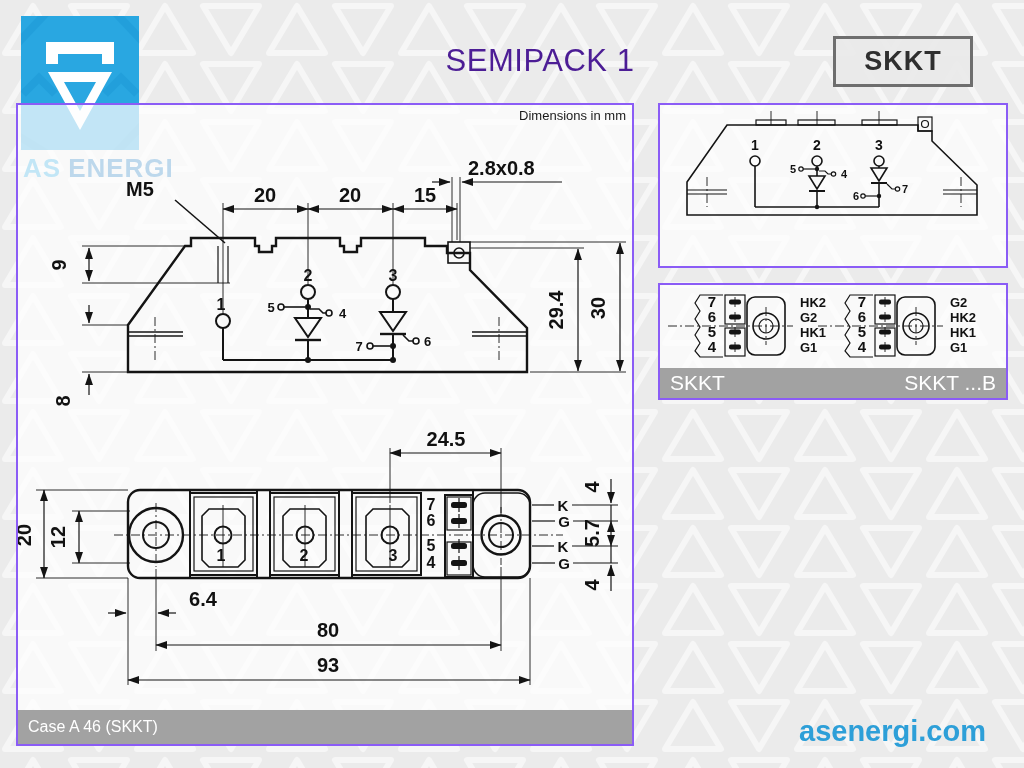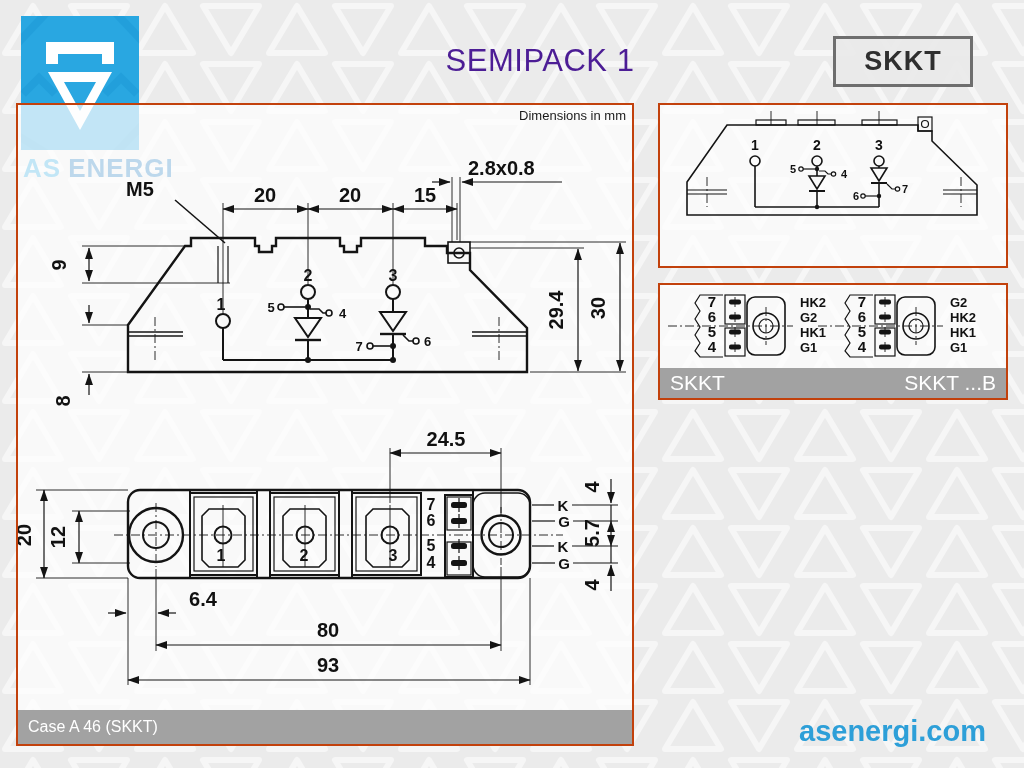--- a/index.html
+++ b/index.html
@@ -16,21 +16,21 @@
   .logo-text .p2{ color:#1878bf; margin-left:7px; }
 
   .page-title{ position:absolute; left:370px; top:32px; width:340px; text-align:center;
                font-size:31px; font-weight:normal; color:#4c1d95; letter-spacing:0.5px;margin-top:11px; }
 
   .badge{ position:absolute; left:833px; top:36px; width:140px; height:51px;
           border:3px solid #6e6e6e; background:rgba(233,233,233,0.92);
           display:flex; align-items:center; justify-content:center;
           font-size:27px; font-weight:bold; color:#2f2f2f; letter-spacing:1px; }
 
-  .panel{ position:absolute; border:2px solid #c2410c; background:rgba(253,253,253,0.72); }
+  .panel{ position:absolute; border:2px solid #8b5cf6; background:rgba(253,253,253,0.72); }
   .panel-main{ left:16px; top:103px; width:618px; height:643px; }
   .panel-a48 { left:658px; top:103px; width:350px; height:165px; }
   .panel-pins{ left:658px; top:283px; width:350px; height:117px; }
 
   .panel-bar{ position:absolute; left:0; right:0; bottom:0; background:rgba(155,155,155,0.93);
               color:#fff; display:flex; justify-content:space-between; align-items:center;
               padding:0 10px; }
   .bar-main{ height:34px; font-size:16px; }
   .bar-sub { height:33px; font-size:21px; }
   .bar-pins{ height:30px; font-size:21px; }

